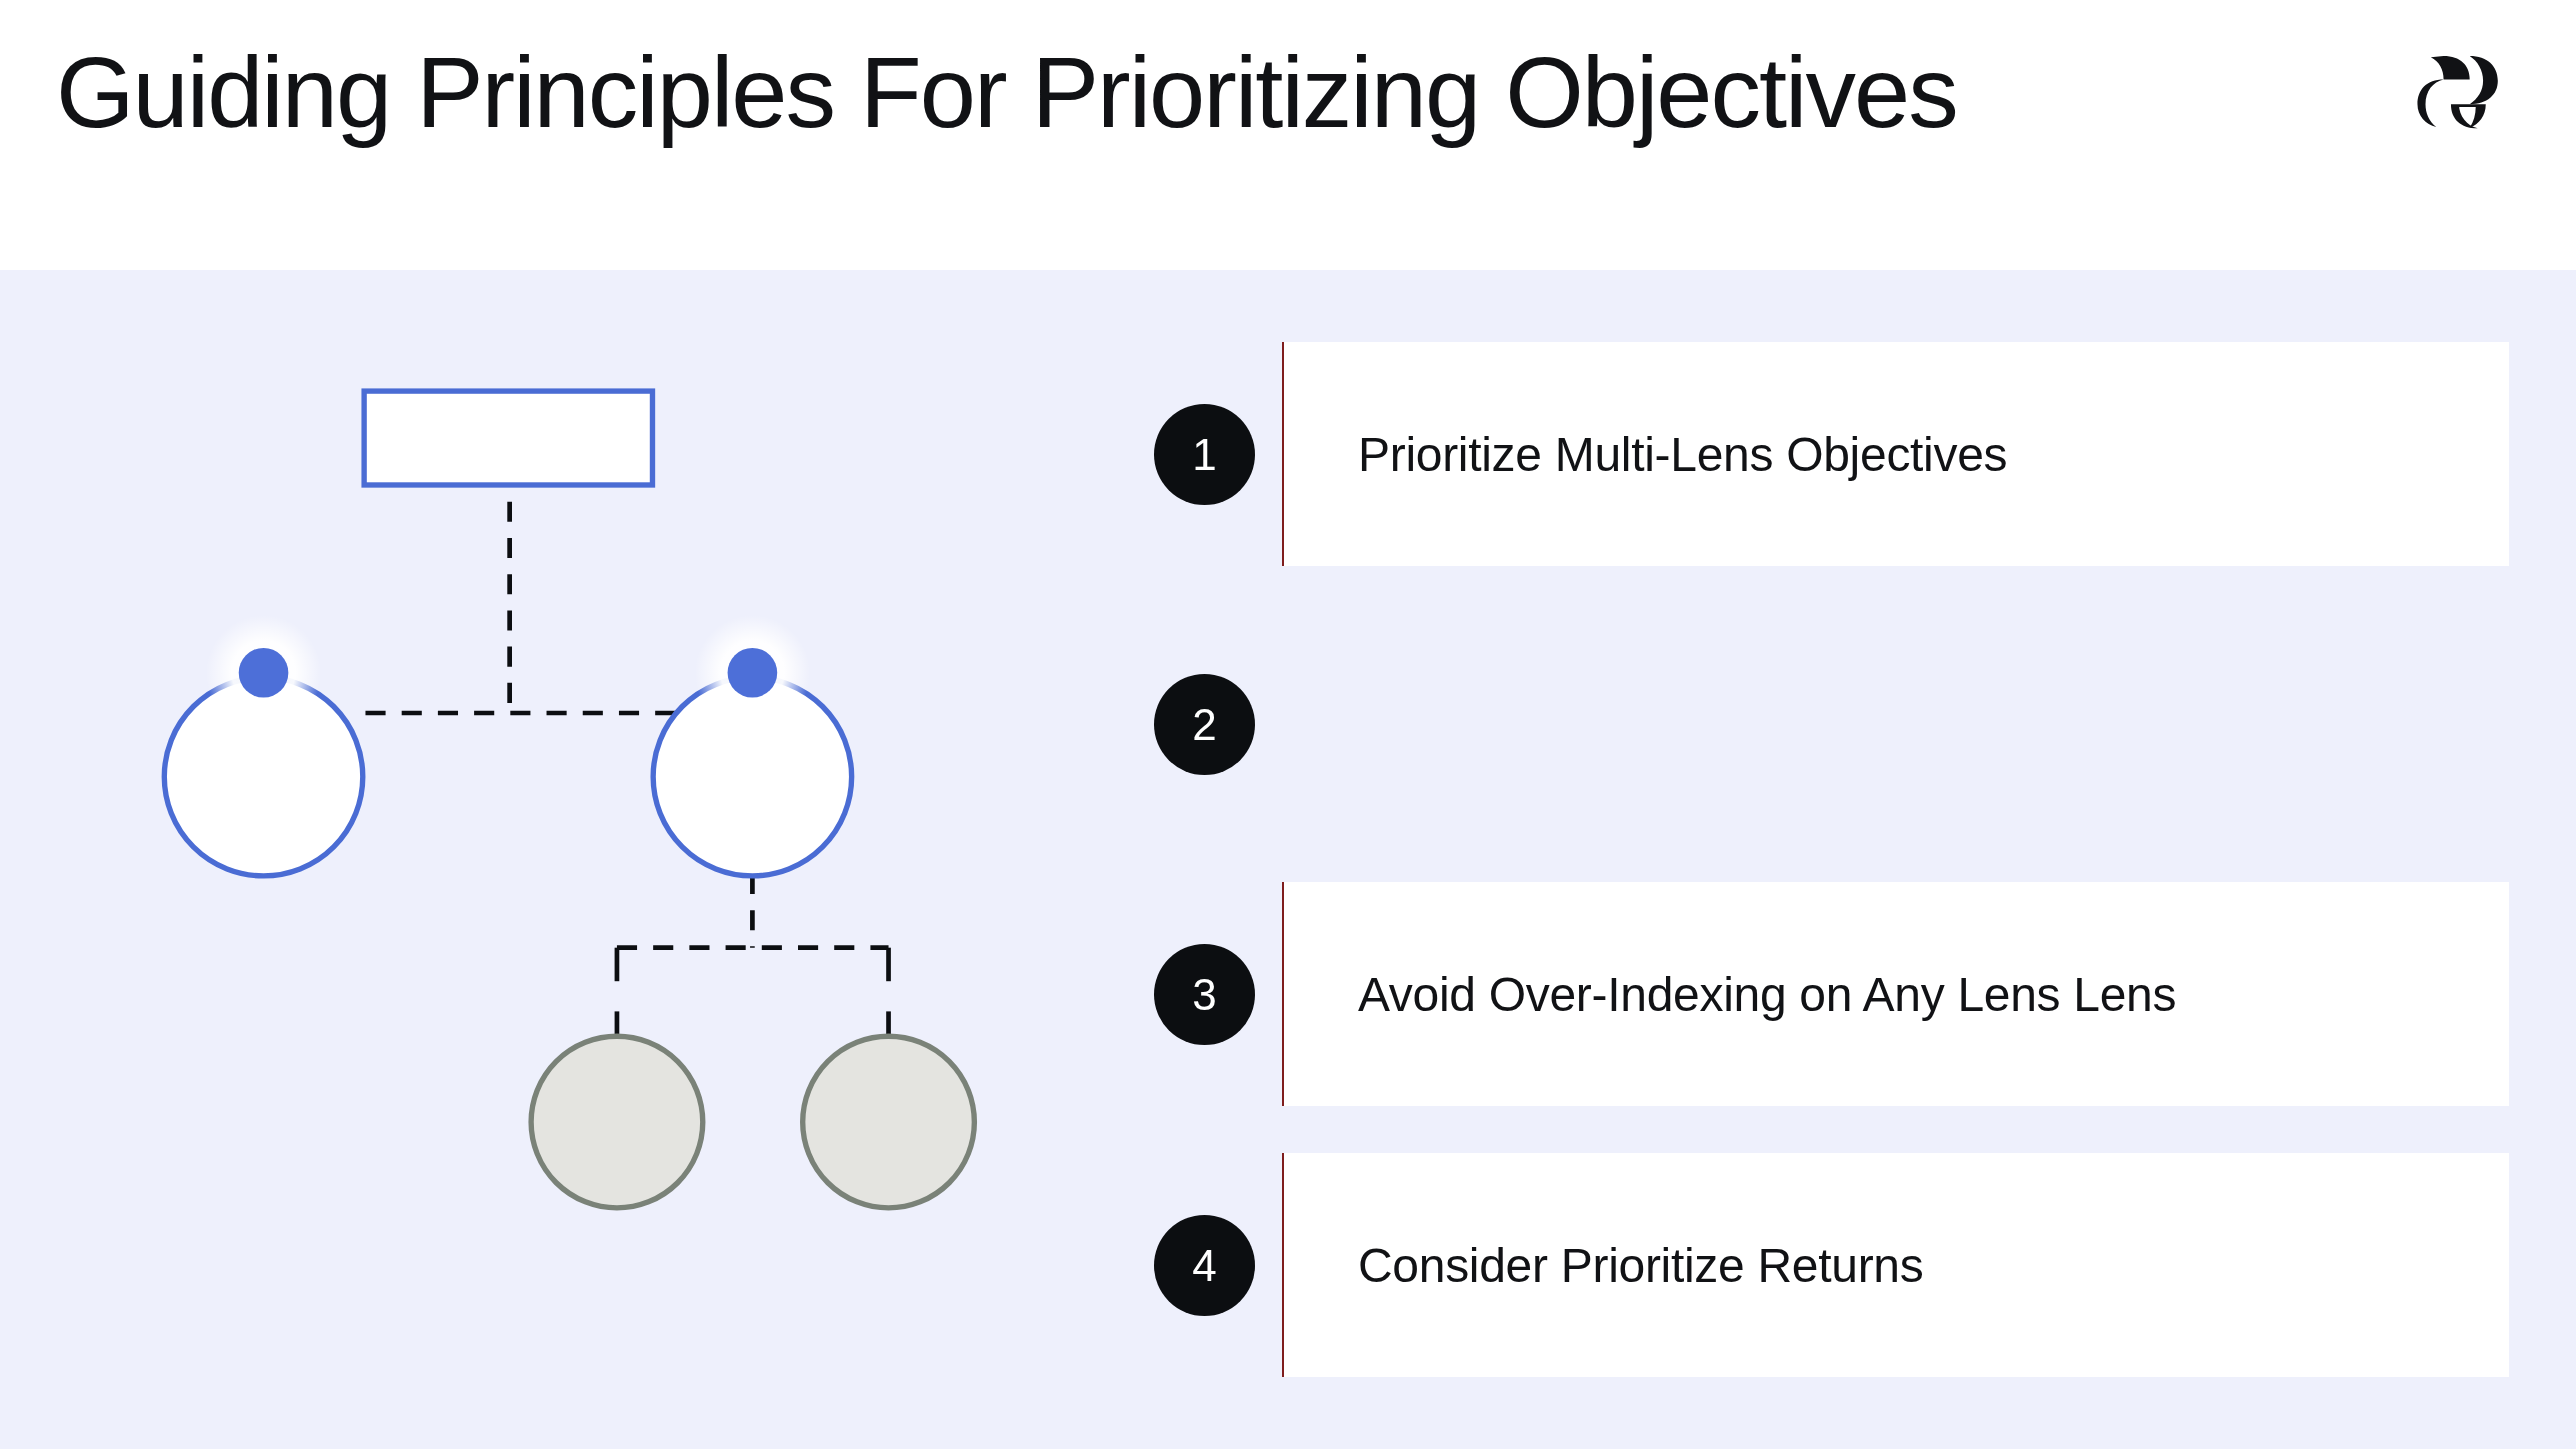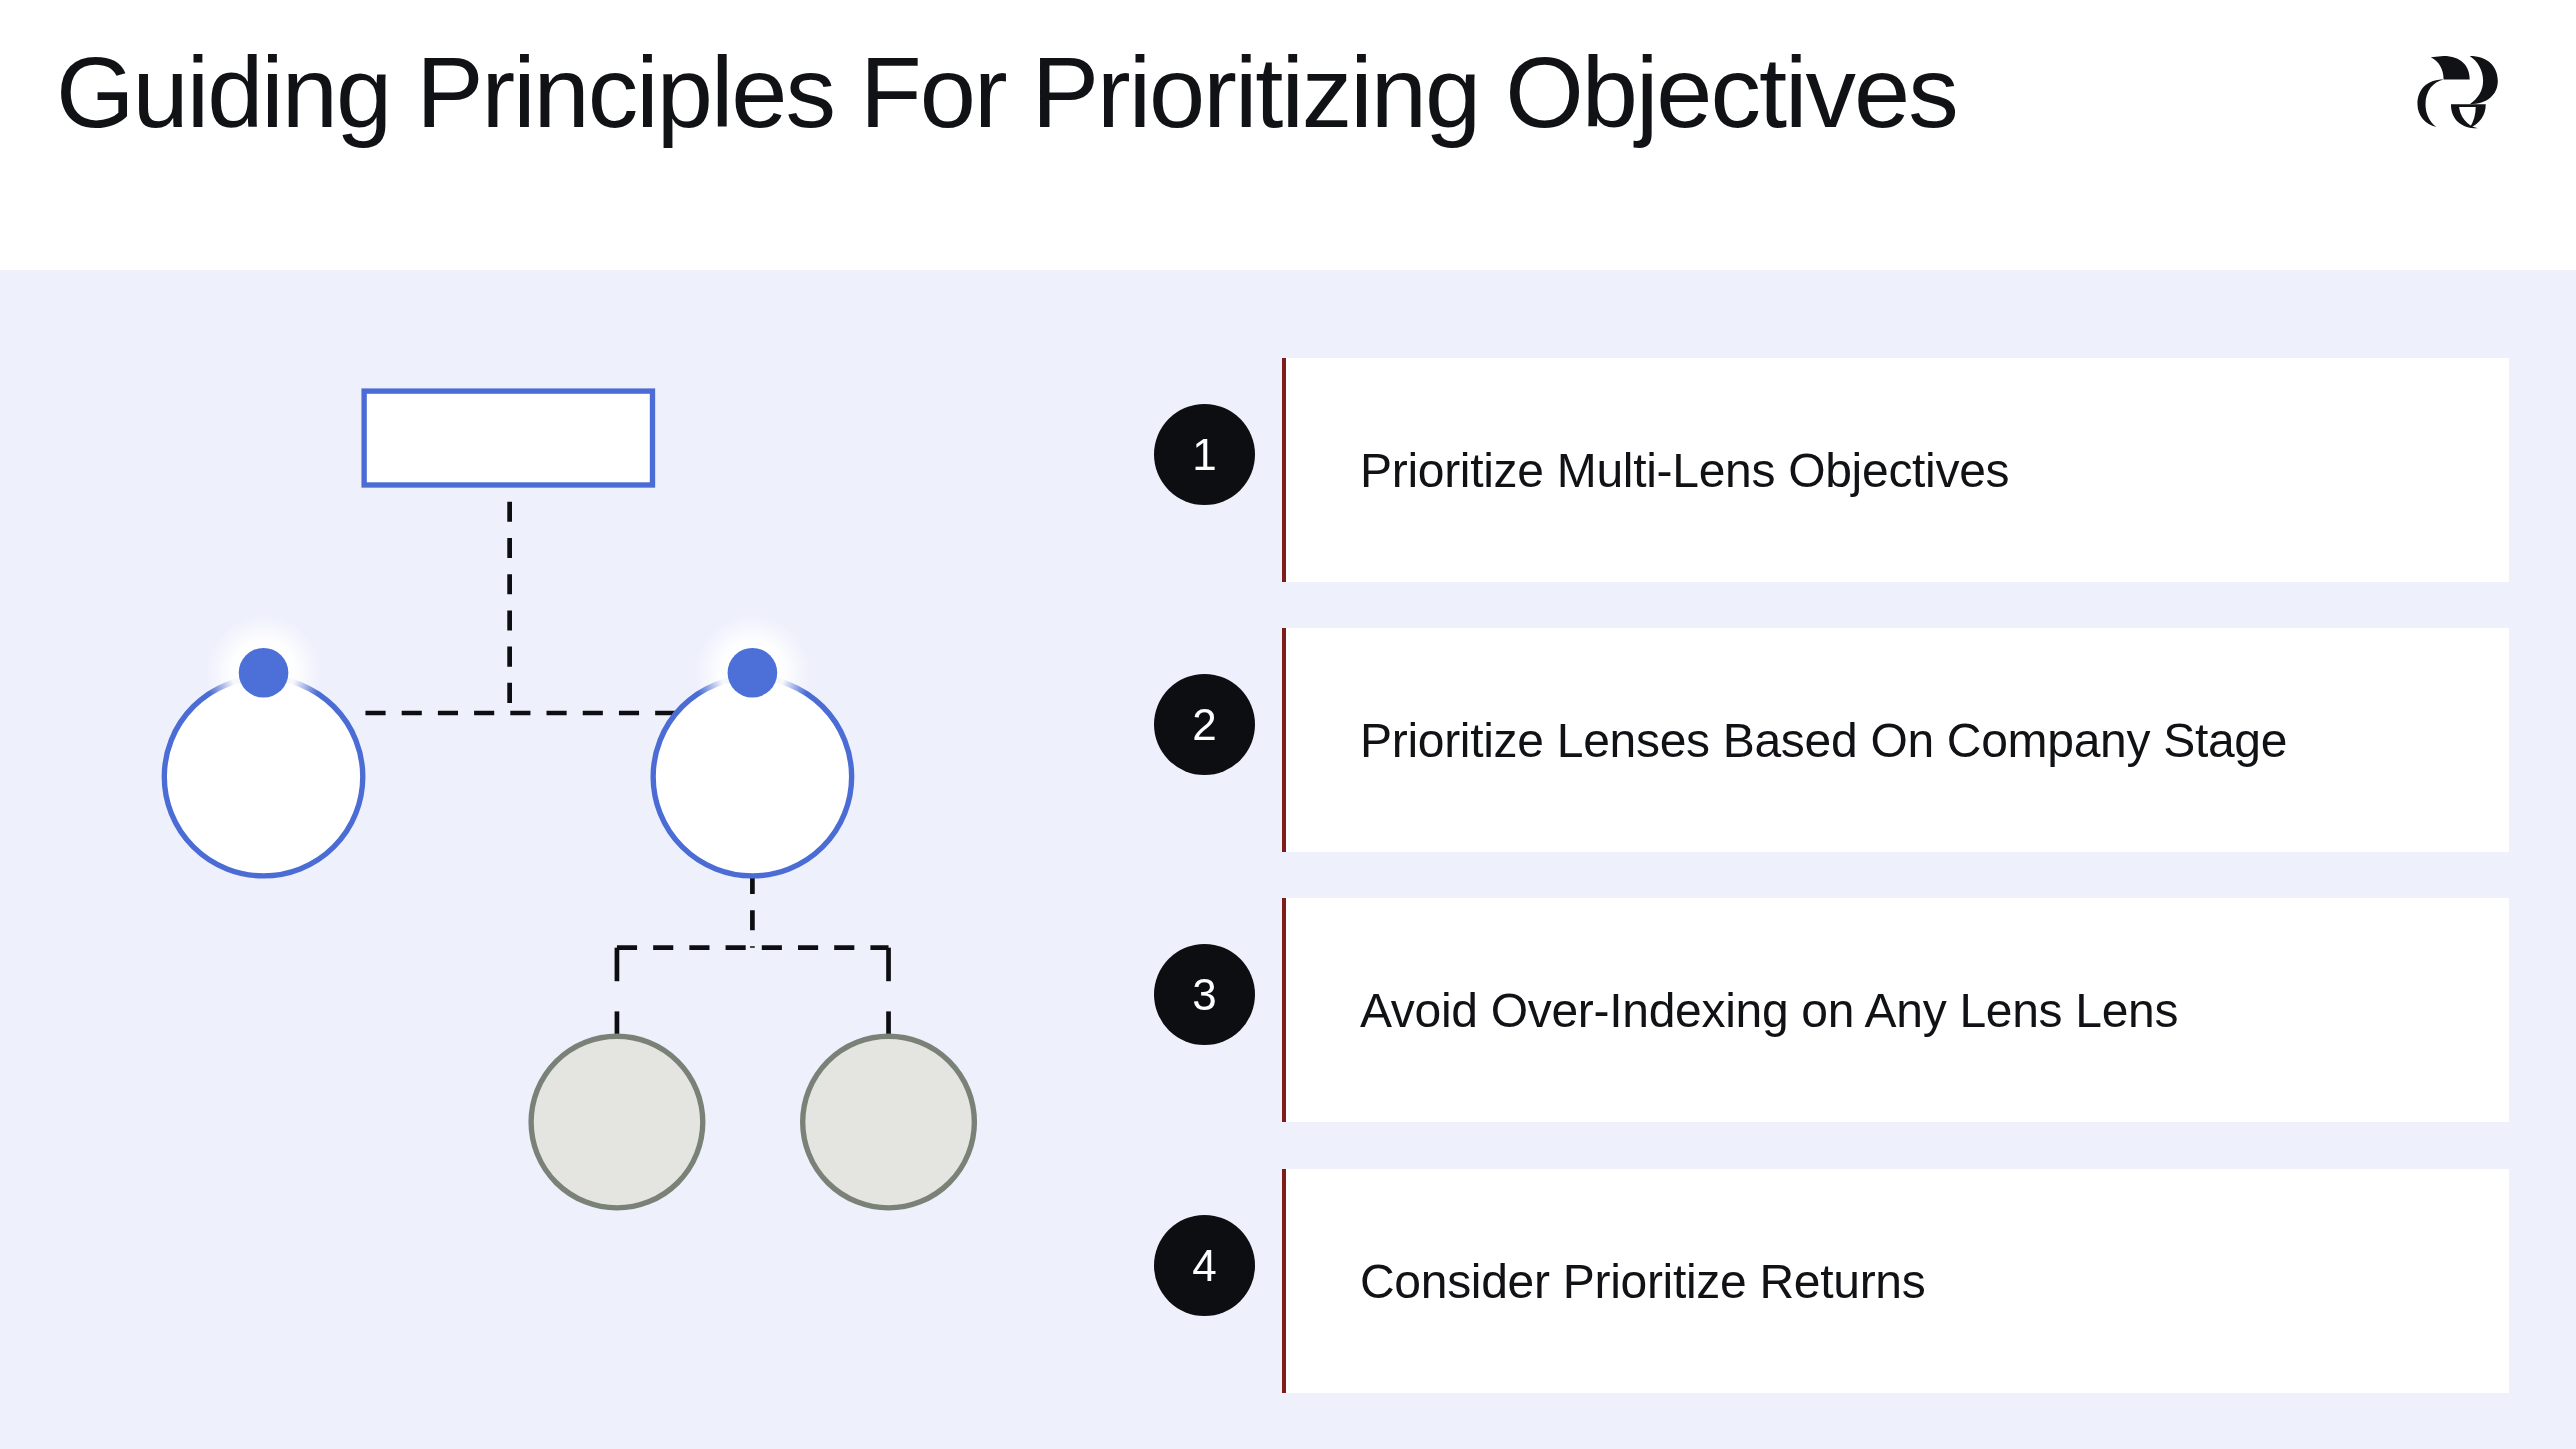--- a/index.html
+++ b/index.html
@@ -103,25 +103,25 @@
     color: #ffffff;
     font-size: 44px;
     line-height: 101px;
     text-align: center;
     font-weight: 400;
   }
 
   .card {
     position: absolute;
     left: 142px;
-    top: 16px;
+    top: 0;
     width: 1227px;
     height: 224px;
     background: #ffffff;
-    border-left: 4px solid #7f1d1d;
+    border-left: 2px solid #7f1d1d;
     box-sizing: border-box;
   }
 
   .card-label {
     position: absolute;
     left: 74px;
     top: 0;
     height: 224px;
     display: flex;
     align-items: center;
@@ -201,23 +201,20 @@
 
       <div class="principle-row r1">
         <div class="badge">1</div>
         <div class="card">
           <div class="card-label">Prioritize Multi-Lens Objectives</div>
         </div>
       </div>
 
       <div class="principle-row r2">
         <div class="badge">2</div>
-        <div class="card">
-          <div class="card-label">Prioritize Lenses Based On Company Stage</div>
-        </div>
       </div>
 
       <div class="principle-row r3">
         <div class="badge">3</div>
         <div class="card">
           <div class="card-label">Avoid Over-Indexing on Any Lens Lens</div>
         </div>
       </div>
 
       <div class="principle-row r4">

